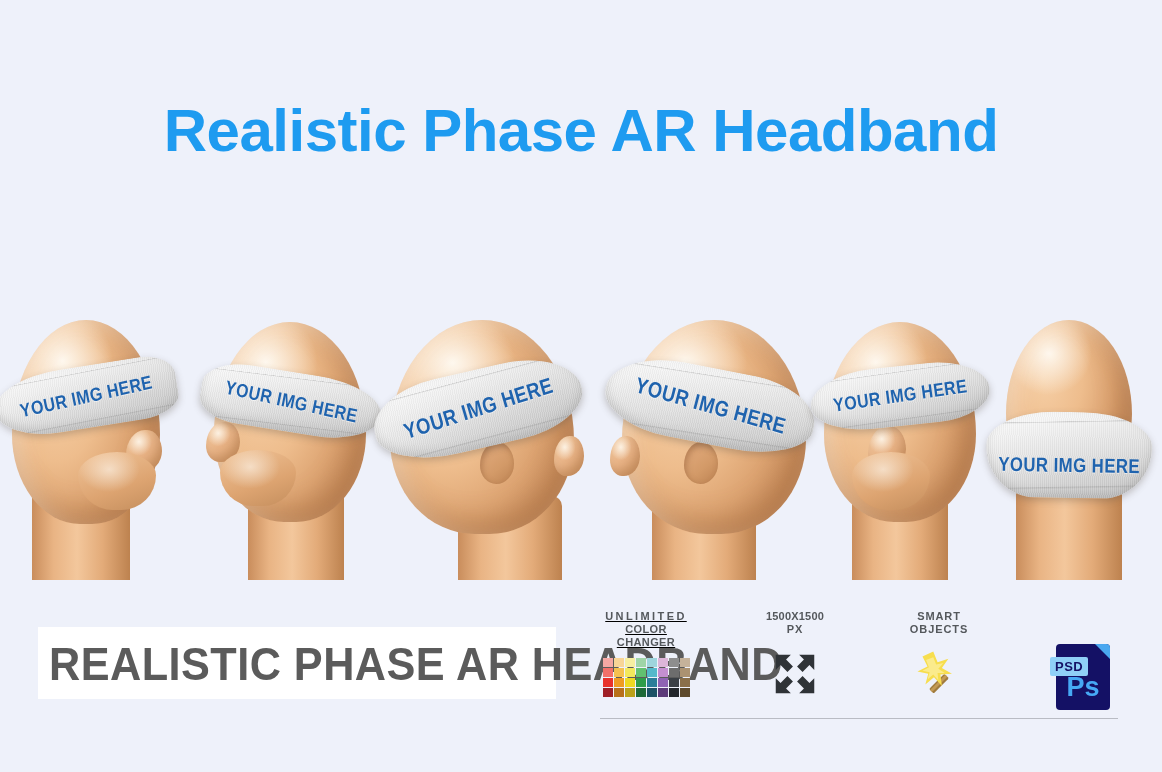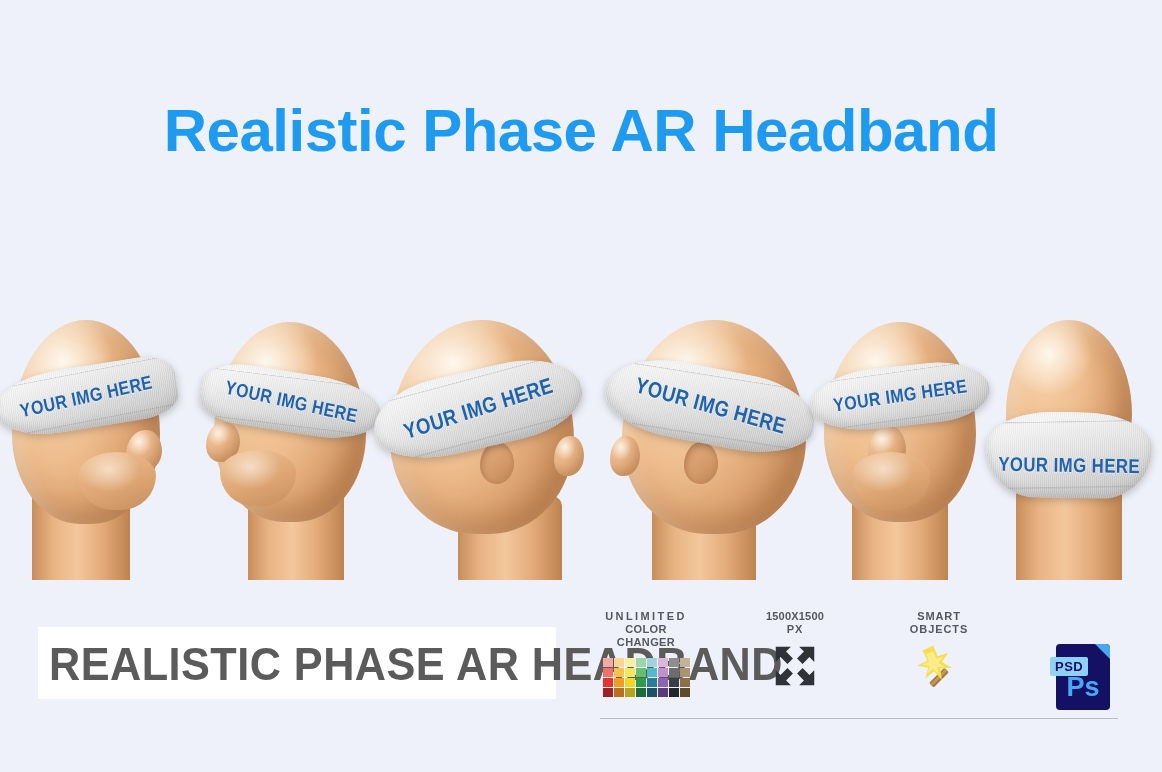--- a/index.html
+++ b/index.html
@@ -158,21 +158,21 @@
     color: #54585c;
     text-align: center;
     line-height: 13px;
     letter-spacing: 0.9px;
     text-transform: uppercase;
   }
   .feat-icon {
     margin-top: 8px;
     height: 52px;
     display: flex;
-    align-items: flex-start;
+    align-items: flex-end;
     justify-content: center;
   }
 
   
   .swatches {
     display: grid;
     grid-template-columns: repeat(8, 10px);
     grid-auto-rows: 9px;
     gap: 1px;
     margin-top: 9px;
@@ -310,21 +310,21 @@
   </div>
 
 </div>
 
 <div class="banner">
   <div class="banner-text">REALISTIC PHASE AR HEADBAND</div>
 </div>
 
 <div class="features">
 
-  <div class="feature" style="width:96px;">
+  <div class="feature" style="width:96px;text-decoration:underline;">
     <div class="feat-label">
       <div style="letter-spacing:2.4px;">UNLIMITED</div>
       <div style="letter-spacing:0.4px;">COLOR CHANGER</div>
     </div>
     <div class="swatches" id="swatch-grid">
         <i style="background: rgb(245, 168, 164);"></i>
         <i style="background: rgb(248, 213, 150);"></i>
         <i style="background: rgb(247, 239, 161);"></i>
         <i style="background: rgb(159, 212, 167);"></i>
         <i style="background: rgb(158, 213, 221);"></i>

